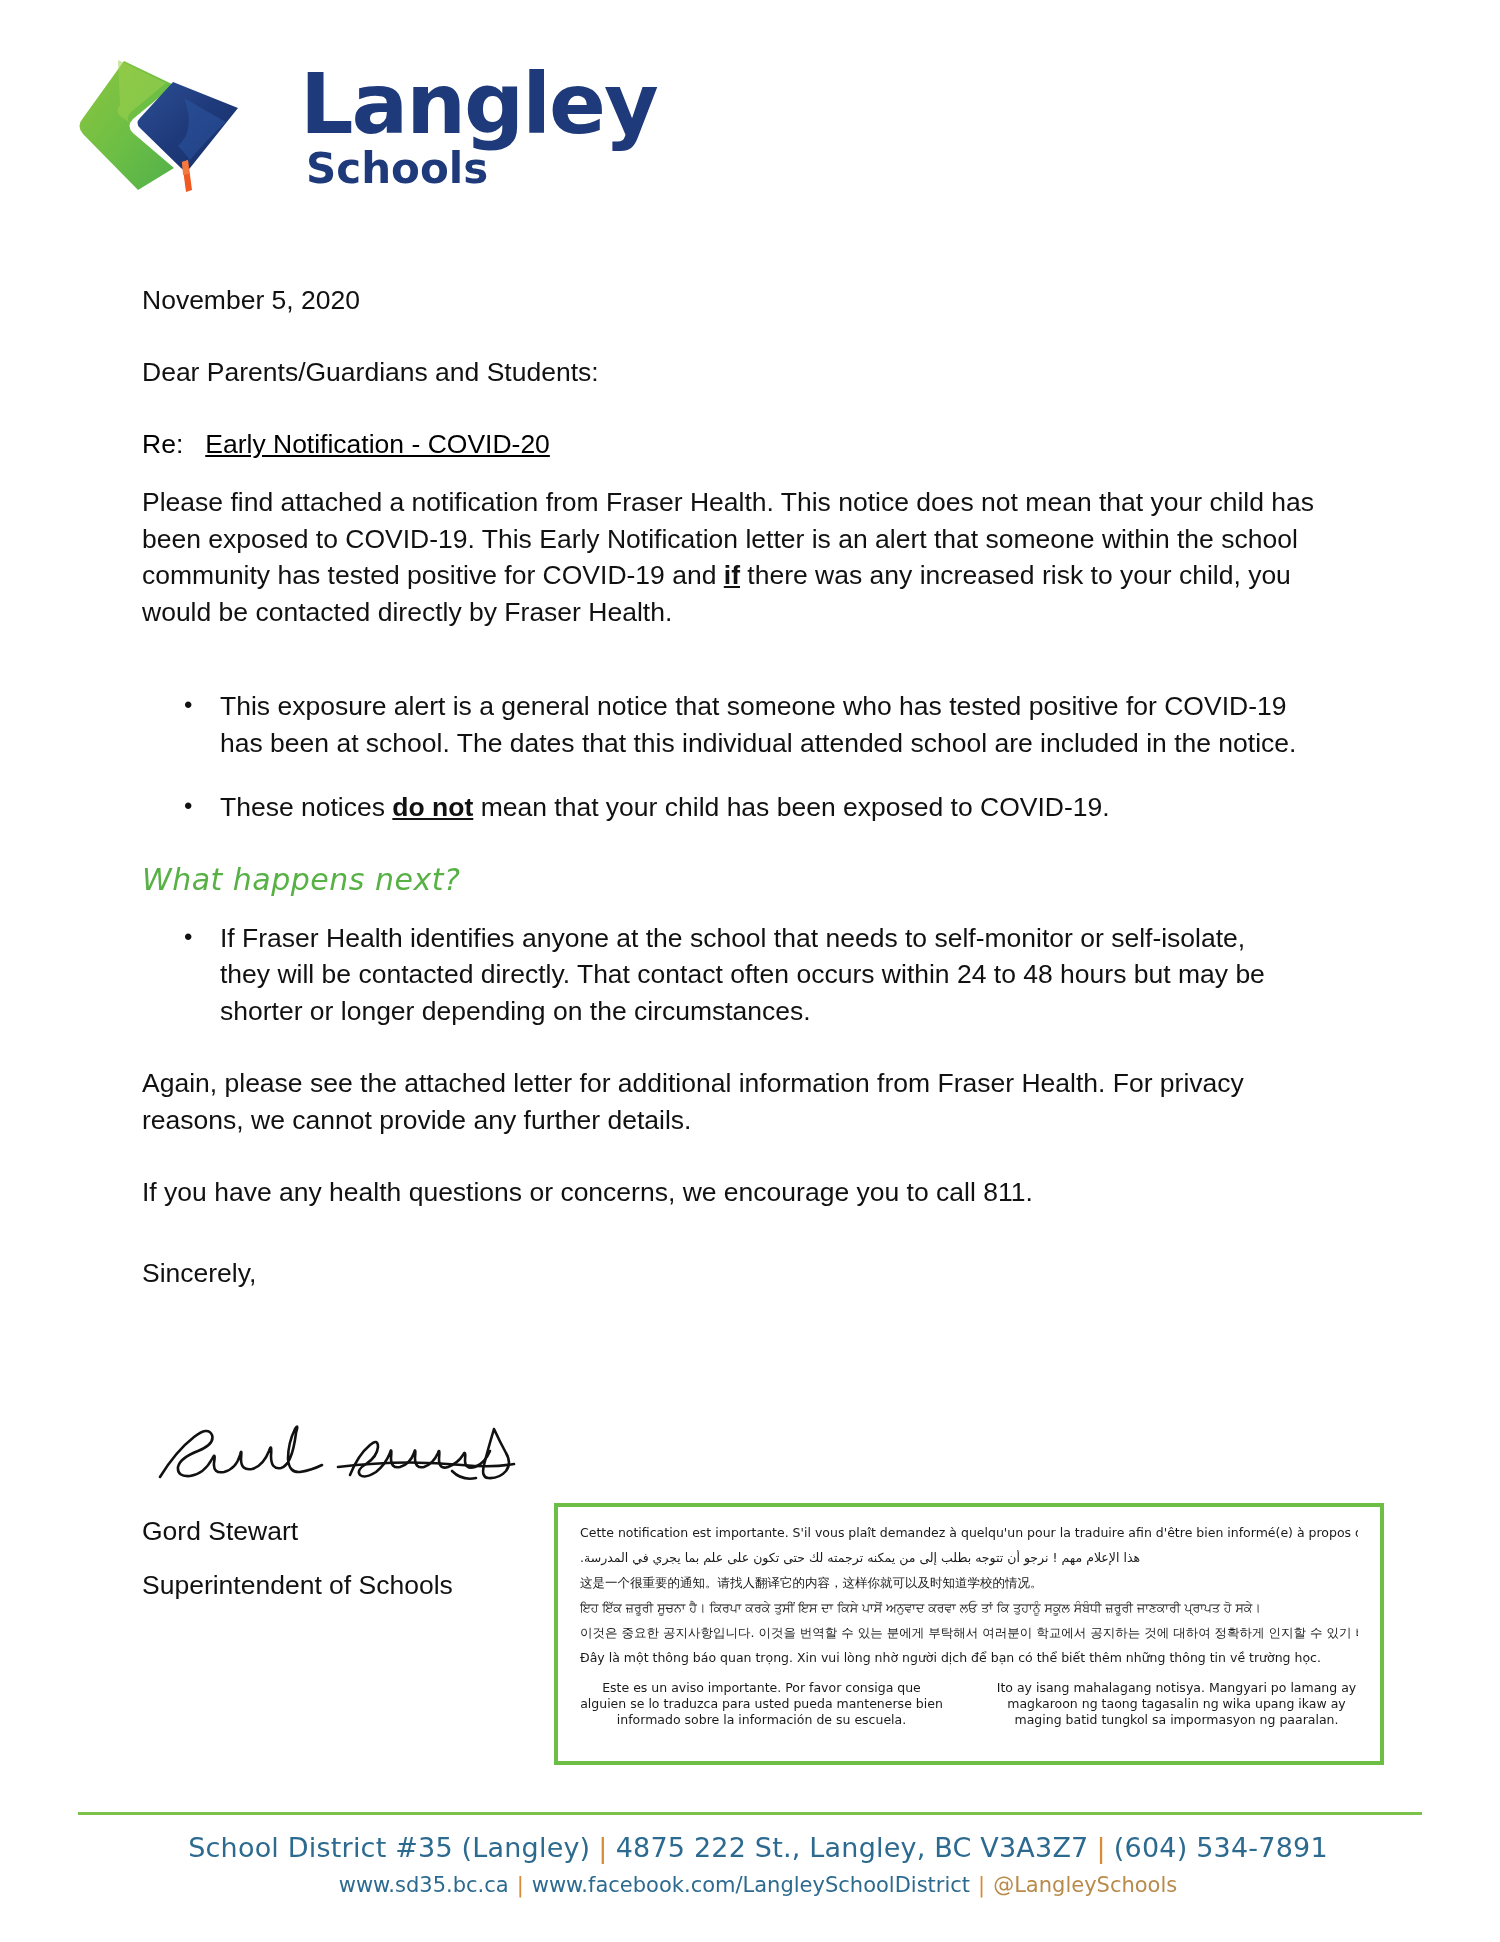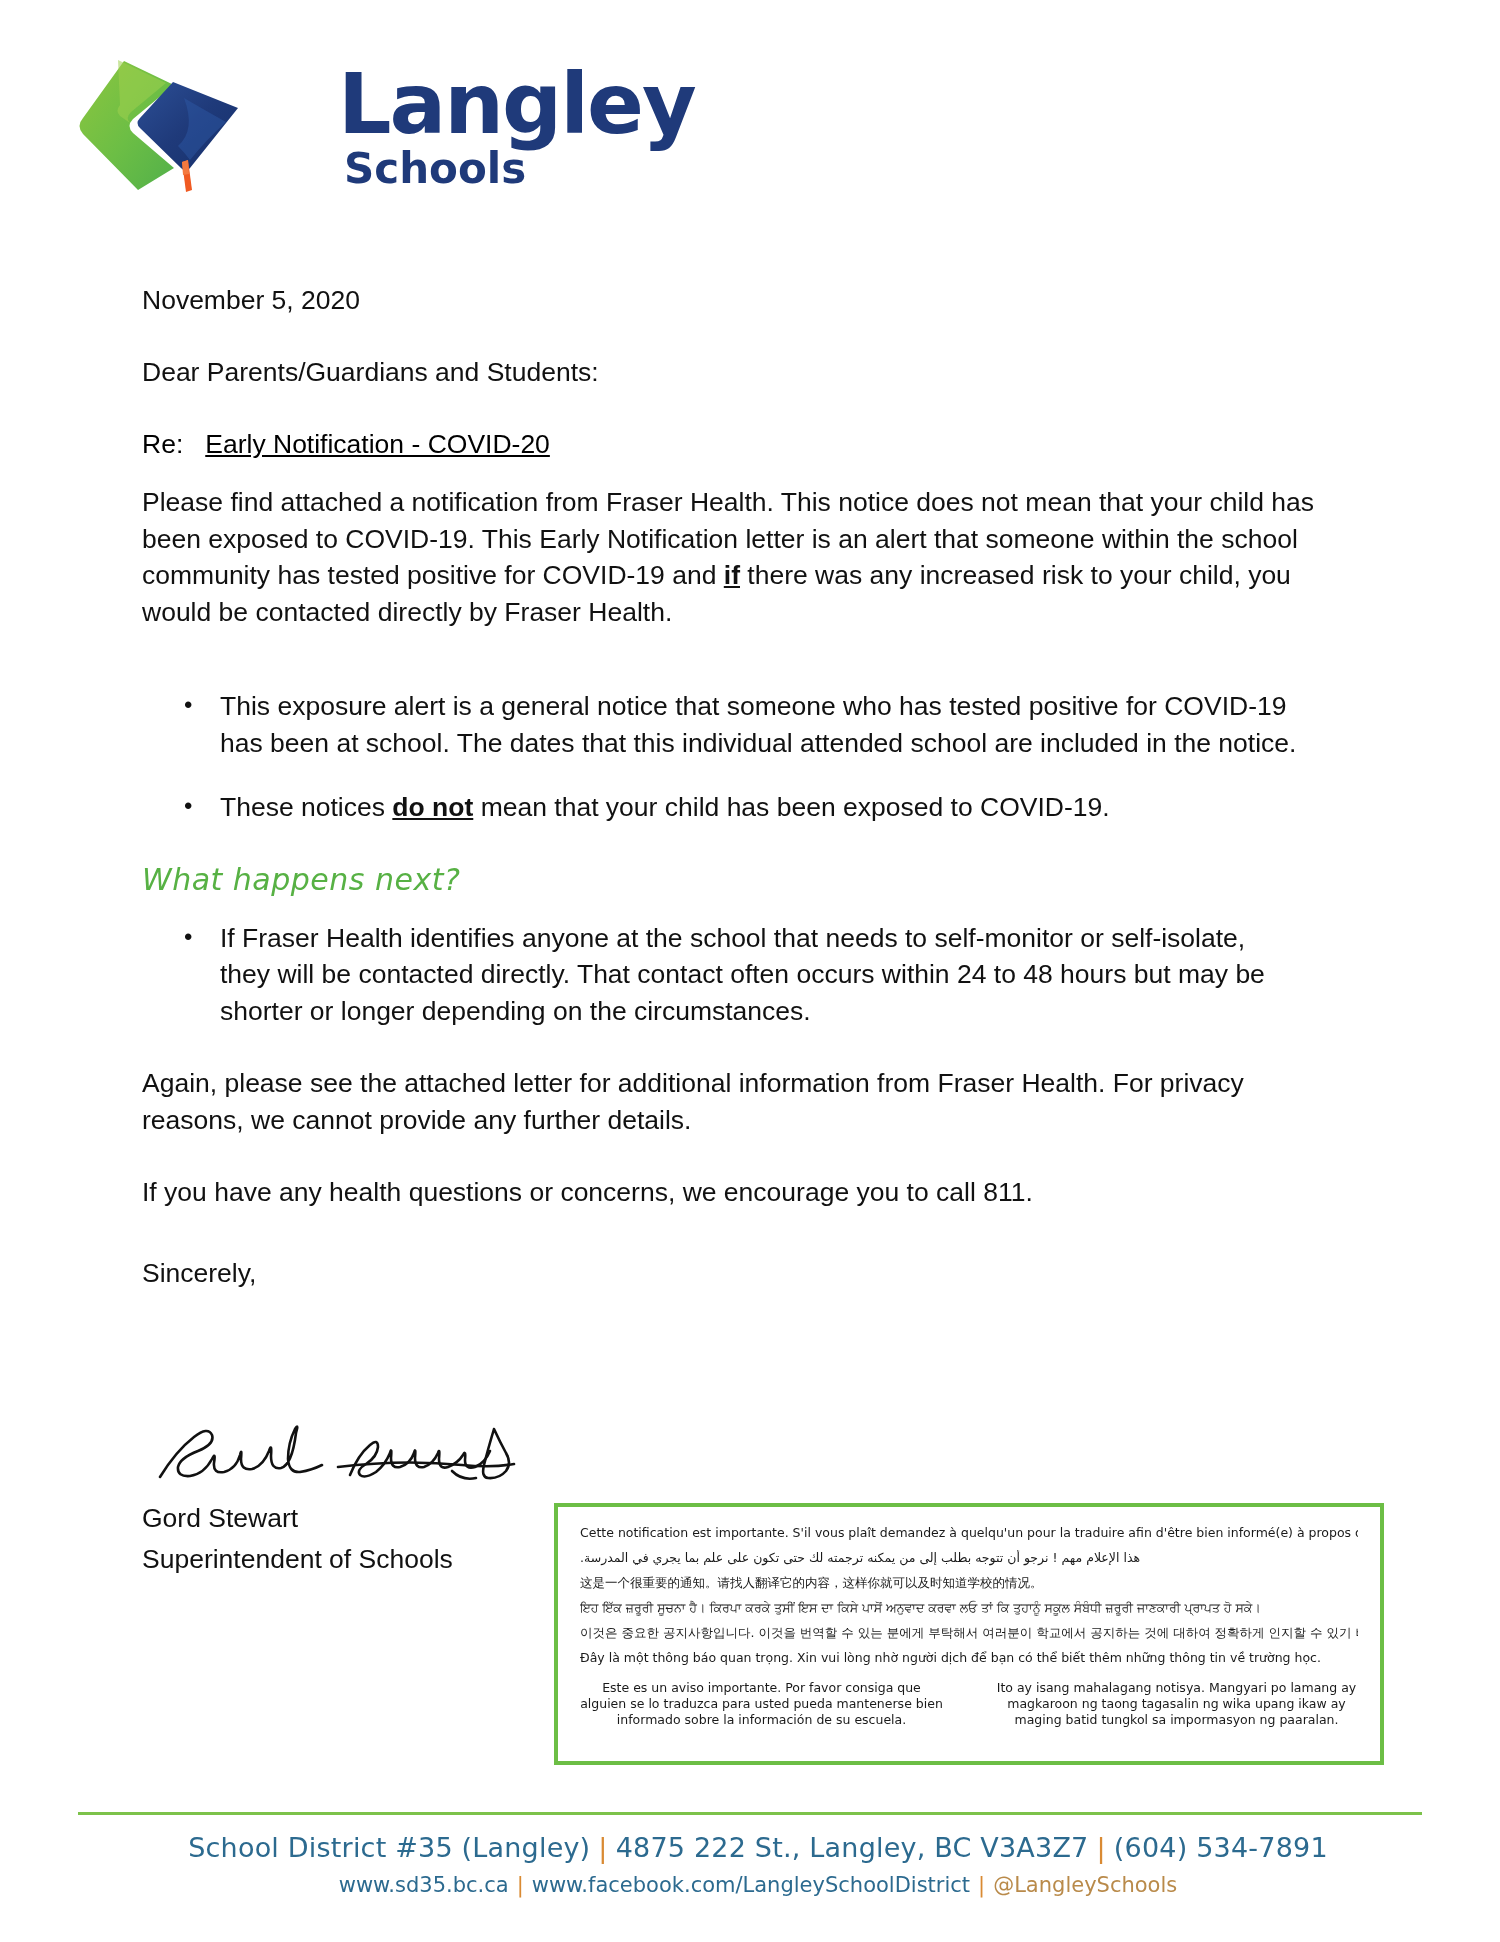--- a/index.html
+++ b/index.html
@@ -34,21 +34,20 @@
     top: 8px;
     width: 210px;
     height: 140px;
   }
   .logo-wordmark {
     position: absolute;
     left: 222px;
     top: 12px;
     width: 380px;
     height: 140px;
-    margin-left: 38px;
   }
   .lg-langley {
     position: absolute;
     left: 0;
     top: 2px;
     font-family: "DejaVu Sans", sans-serif;
     font-size: 84px;
     font-weight: bold;
     letter-spacing: -2px;
     color: #1f3a7a;
@@ -146,21 +145,21 @@
     position: absolute;
     left: 142px;
     top: 1415px;
     width: 420px;
   }
   .sig-svg { display: block; }
   .sig-name {
     font-size: 26.5px;
     line-height: 36px;
     color: #111111;
-    margin-top: 5px;
+    margin-top: 18px;
   }
 
   
   .notice-box {
     position: absolute;
     left: 554px;
     top: 1503px;
     width: 830px;
     height: 262px;
     border: 4px solid #6cbe45;

